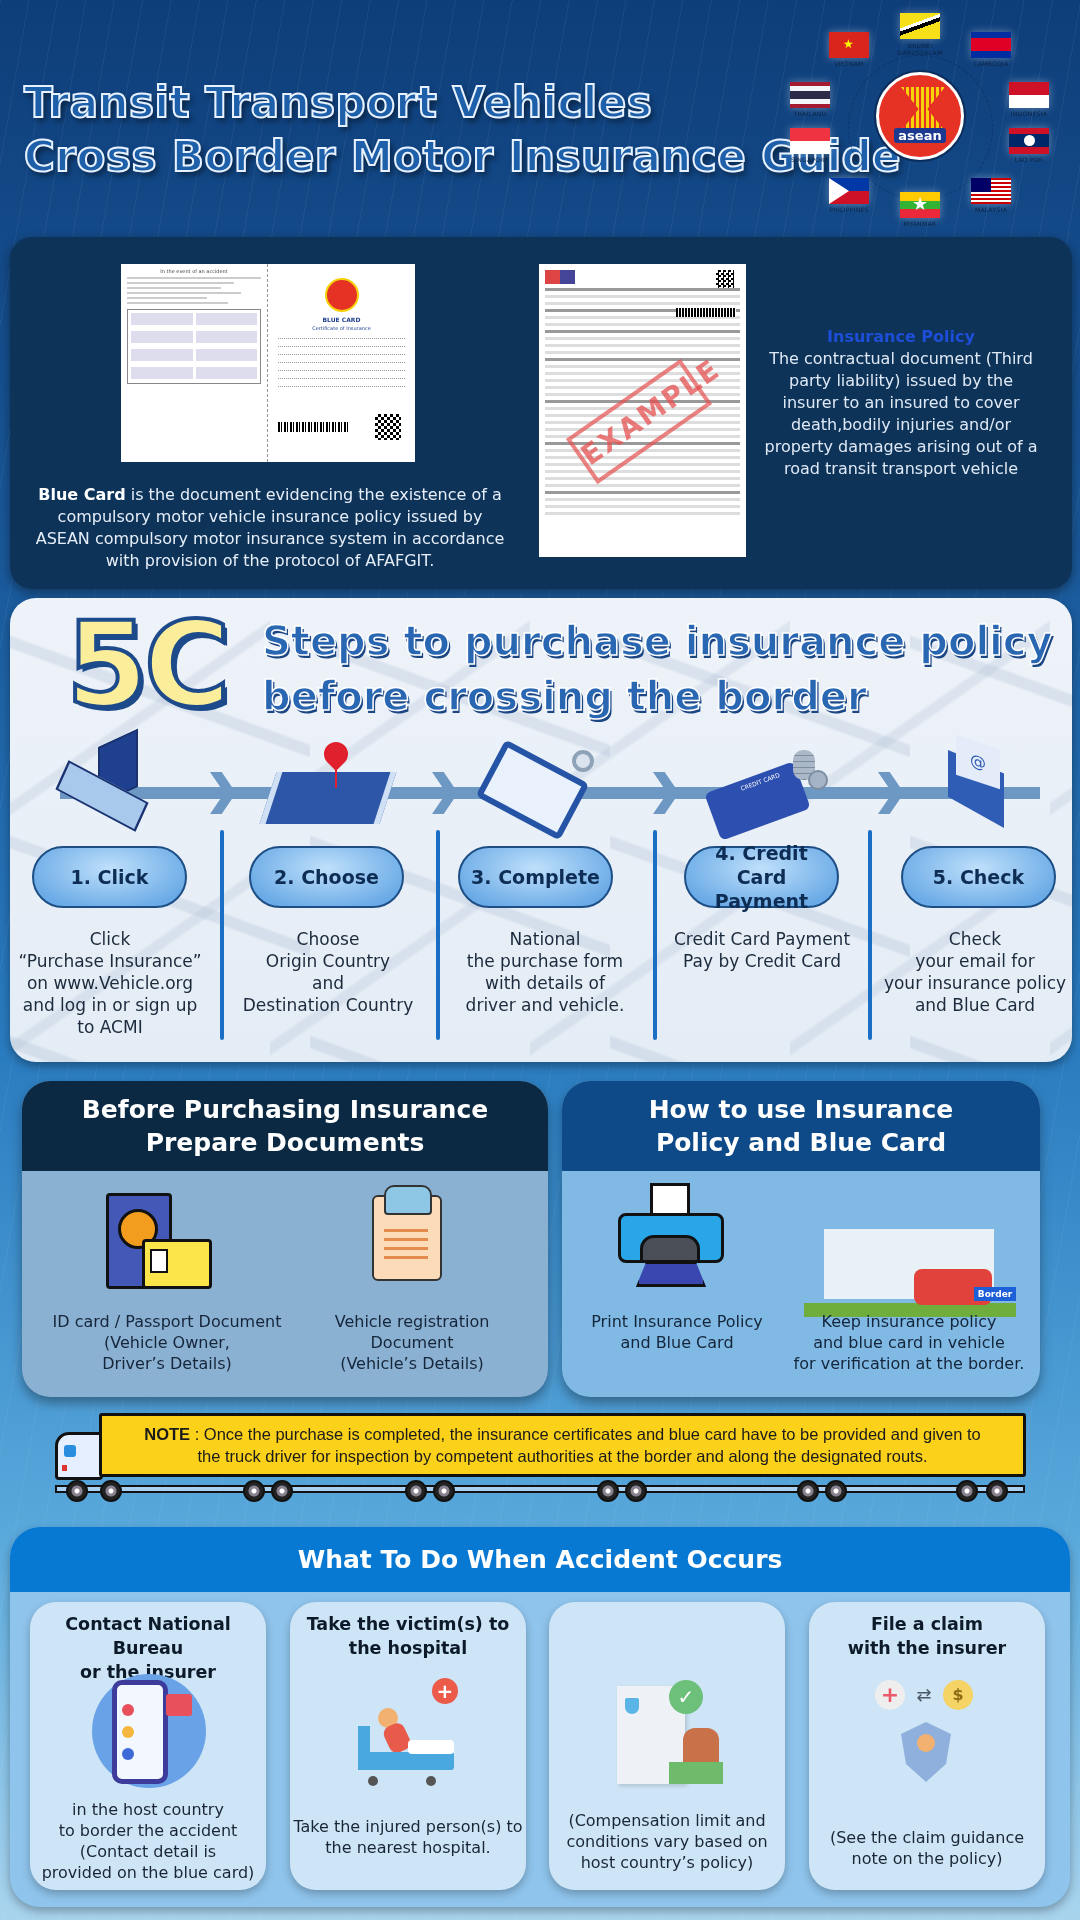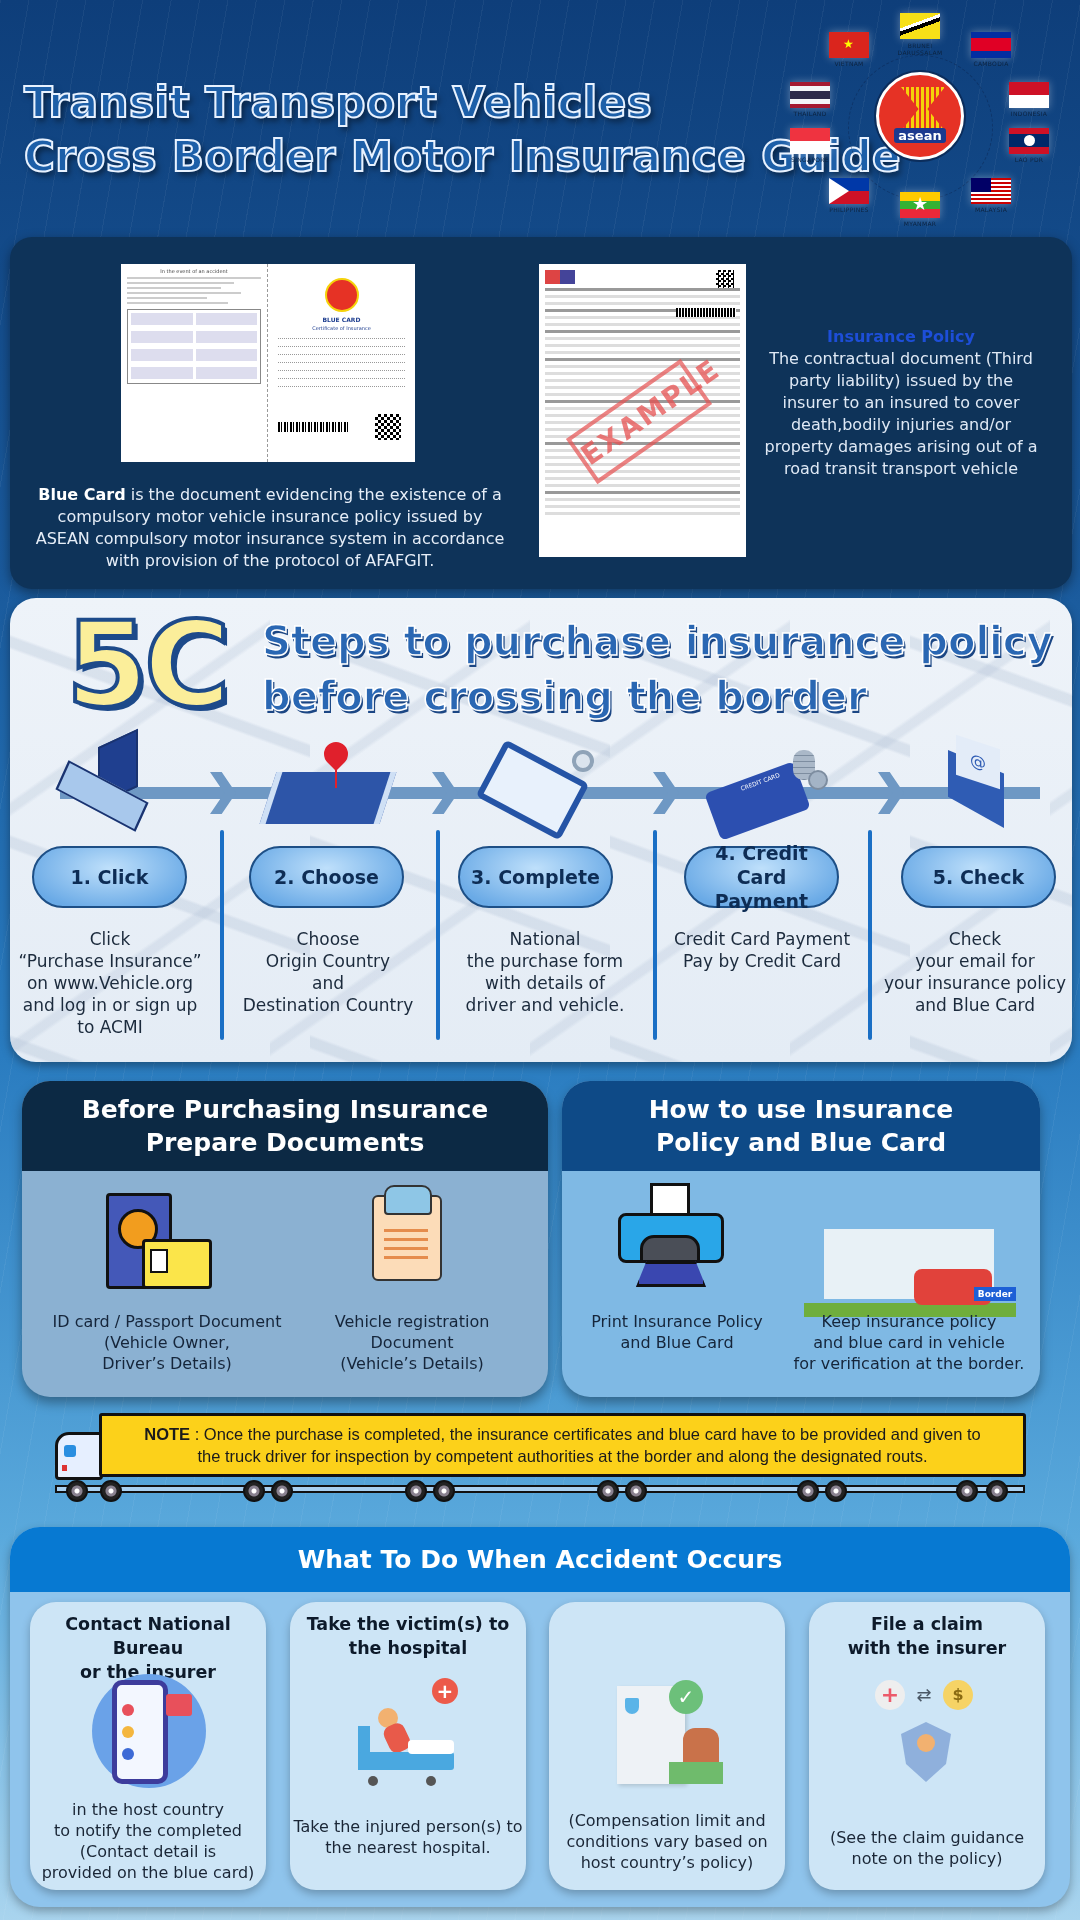--- a/index.html
+++ b/index.html
@@ -532,21 +532,21 @@
     <div>Contact National Bureau</div>
     <div>or the insurer</div>
   </div>
   <div style="position:absolute;left:62px;top:72px;width:114px;height:114px;border-radius:50%;background:#6aa2e8;">
     <div style="position:absolute;left:20px;top:6px;width:56px;height:104px;background:#f3f7ff;border:5px solid #3d3c9c;border-radius:10px;"></div>
     <div style="position:absolute;left:30px;top:30px;width:12px;height:12px;border-radius:50%;background:#e8505b;box-shadow:0 22px 0 #f4b63e,0 44px 0 #3d6ad6;"></div>
     <div style="position:absolute;left:74px;top:20px;width:26px;height:22px;background:#e8505b;border-radius:3px;"></div>
   </div>
   <div class="acc-desc" style="top:197px;">
     <div>in the host country</div>
-    <div>to notify the completed</div>
+    <div>to border the accident</div>
     <div>(Contact detail is</div>
     <div>provided on the blue card)</div>
   </div>
 </div>
 
 <div class="acc-card" style="left:290px;">
   <div class="acc-title">
     <div>Take the victim(s) to</div>
     <div>the hospital</div>
   </div>

